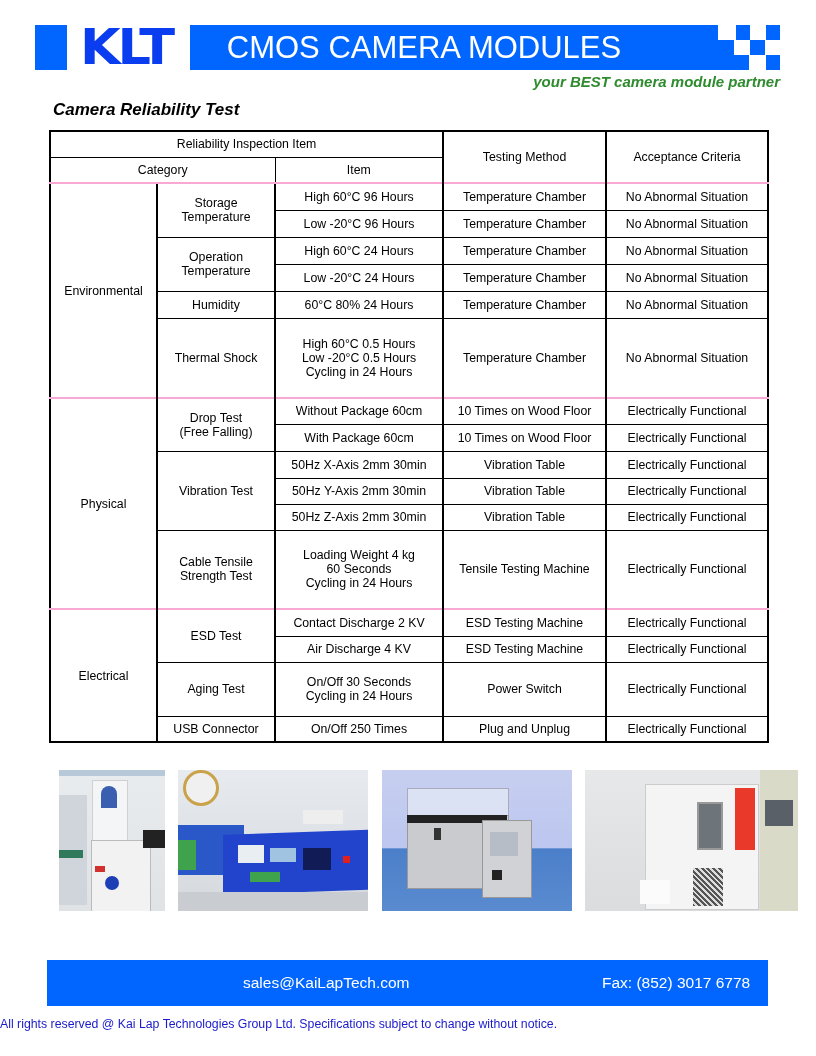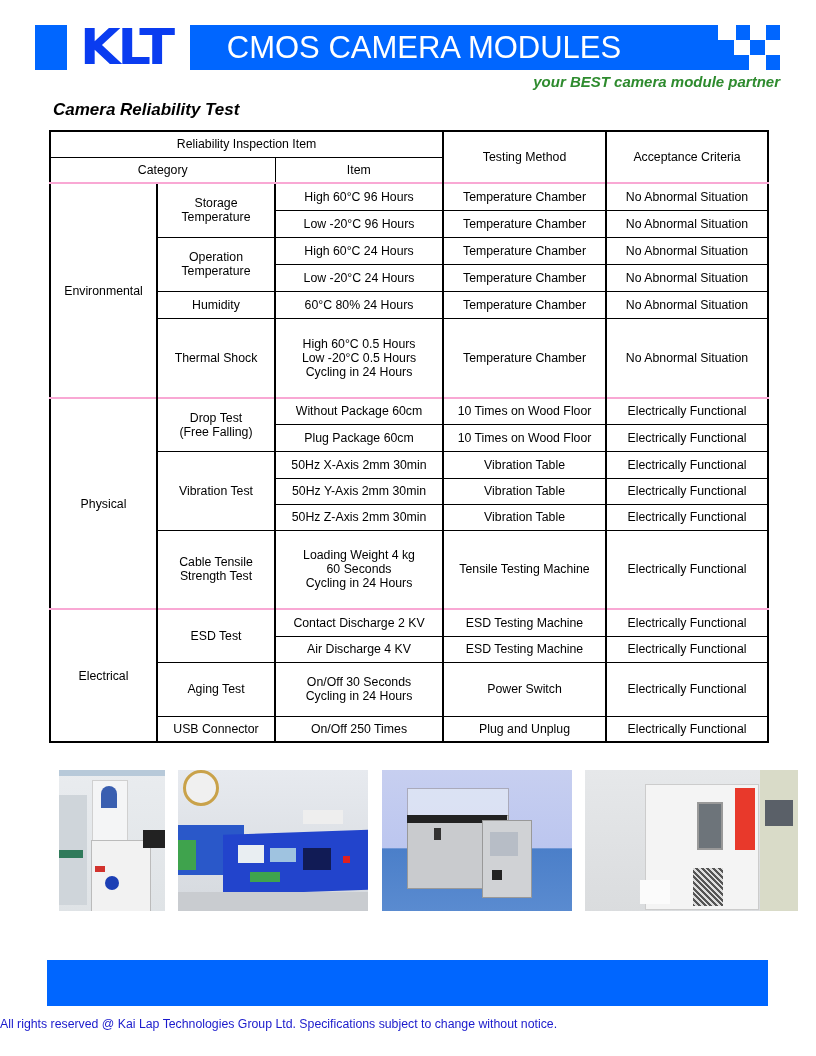--- a/index.html
+++ b/index.html
@@ -109,21 +109,21 @@
   </tr>
 
   <tr class="sec" style="height:26px">
     <td rowspan="6">Physical</td>
     <td rowspan="2" class="thick-l"><span>Drop Test</span><br><span>(Free Falling)</span></td>
     <td class="thick-l">Without Package 60cm</td>
     <td class="thick-l">10 Times on Wood Floor</td>
     <td class="thick-l">Electrically Functional</td>
   </tr>
   <tr style="height:27px">
-    <td class="thick-l">Plug Package 60cm</td>
+    <td class="thick-l">With Package 60cm</td>
     <td class="thick-l">10 Times on Wood Floor</td>
     <td class="thick-l">Electrically Functional</td>
   </tr>
   <tr style="height:27px">
     <td rowspan="3" class="thick-l">Vibration Test</td>
     <td class="thick-l">50Hz X-Axis 2mm 30min</td>
     <td class="thick-l">Vibration Table</td>
     <td class="thick-l">Electrically Functional</td>
   </tr>
   <tr style="height:26px">
@@ -207,14 +207,16 @@
   <div class="abs" style="left:60px;top:14px;width:112px;height:124px;background:#f4f4f4;border:1px solid #ccc;"></div>
   <div class="abs" style="left:112px;top:32px;width:22px;height:44px;background:#6d747a;border:2px solid #999;"></div>
   <div class="abs" style="left:150px;top:18px;width:20px;height:62px;background:#e8392b;"></div>
   <div class="abs" style="left:108px;top:98px;width:30px;height:38px;background:repeating-linear-gradient(45deg,#555 0 2px,#ddd 2px 4px);"></div>
   <div class="abs" style="left:175px;top:0;width:38px;height:141px;background:#d9dbc8;"></div>
   <div class="abs" style="left:180px;top:30px;width:28px;height:26px;background:#5a6068;"></div>
   <div class="abs" style="left:55px;top:110px;width:30px;height:24px;background:#fbfbfb;"></div>
 </div>
 
 <div class="abs footer-bar">
+  <span style="left:196px">sales@KaiLapTech.com</span>
+  <span style="left:555px">Fax: (852) 3017 6778</span>
 </div>
 <div class="abs copyright">All rights reserved @ Kai Lap Technologies Group Ltd.  Specifications subject to change without notice.</div>
 
 </body></html>

